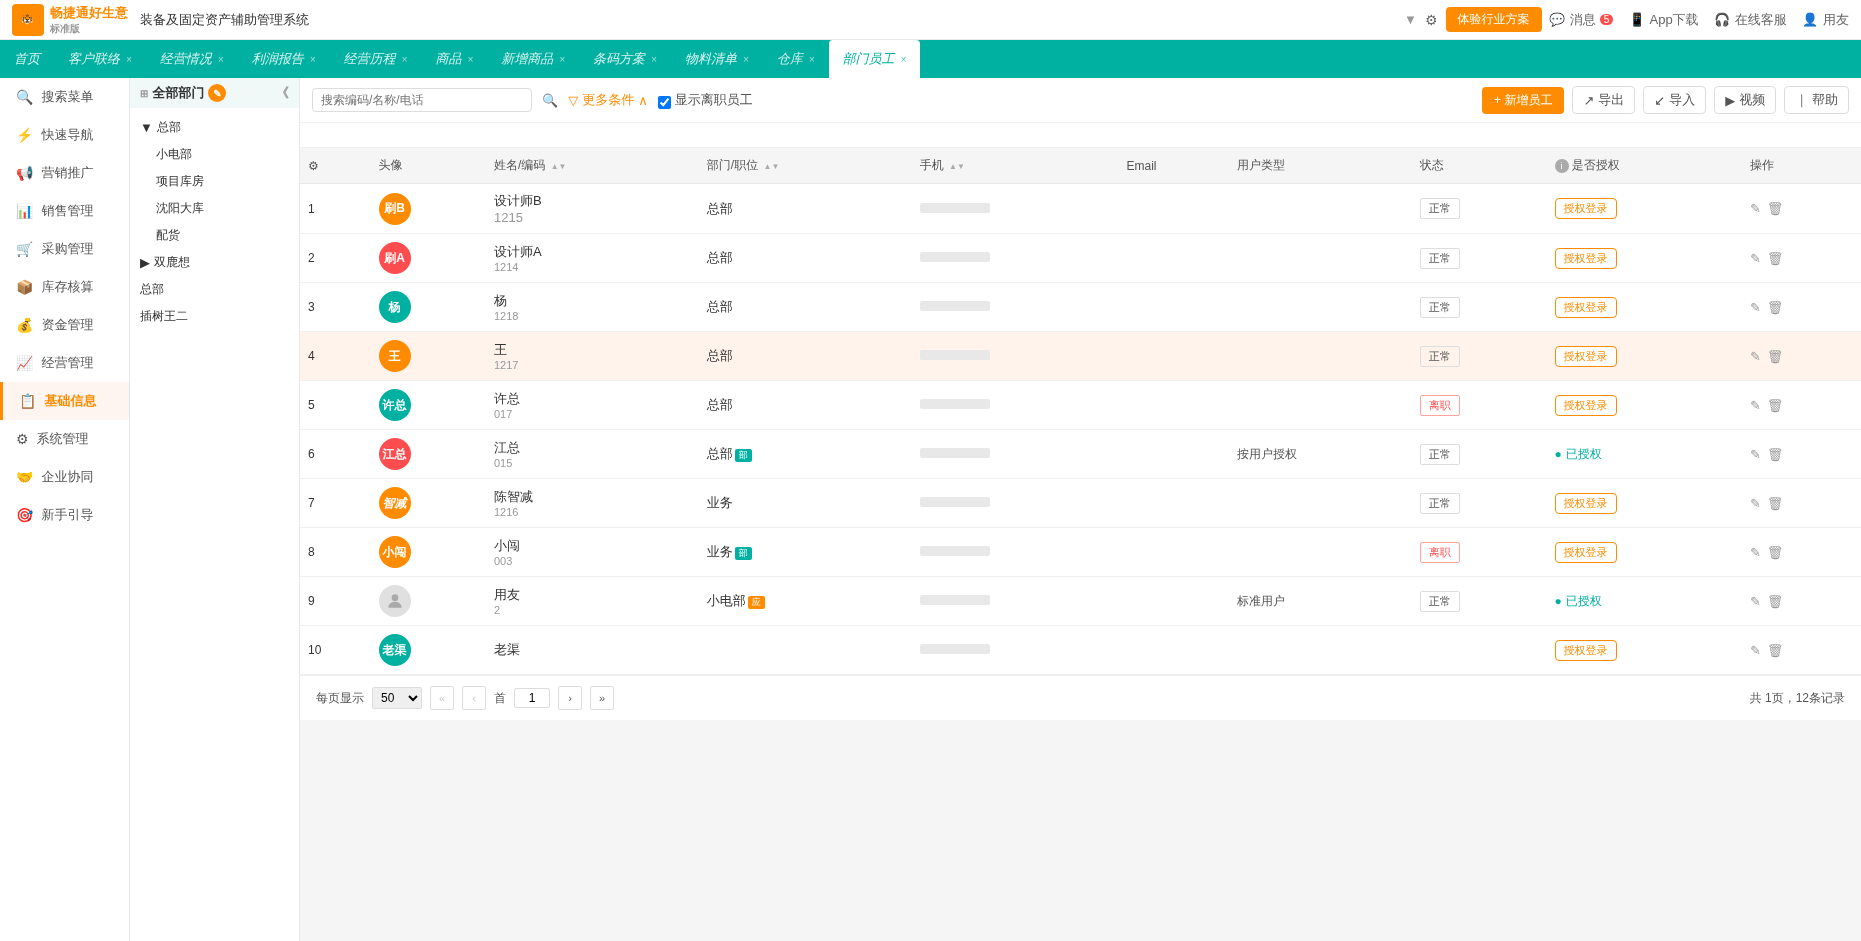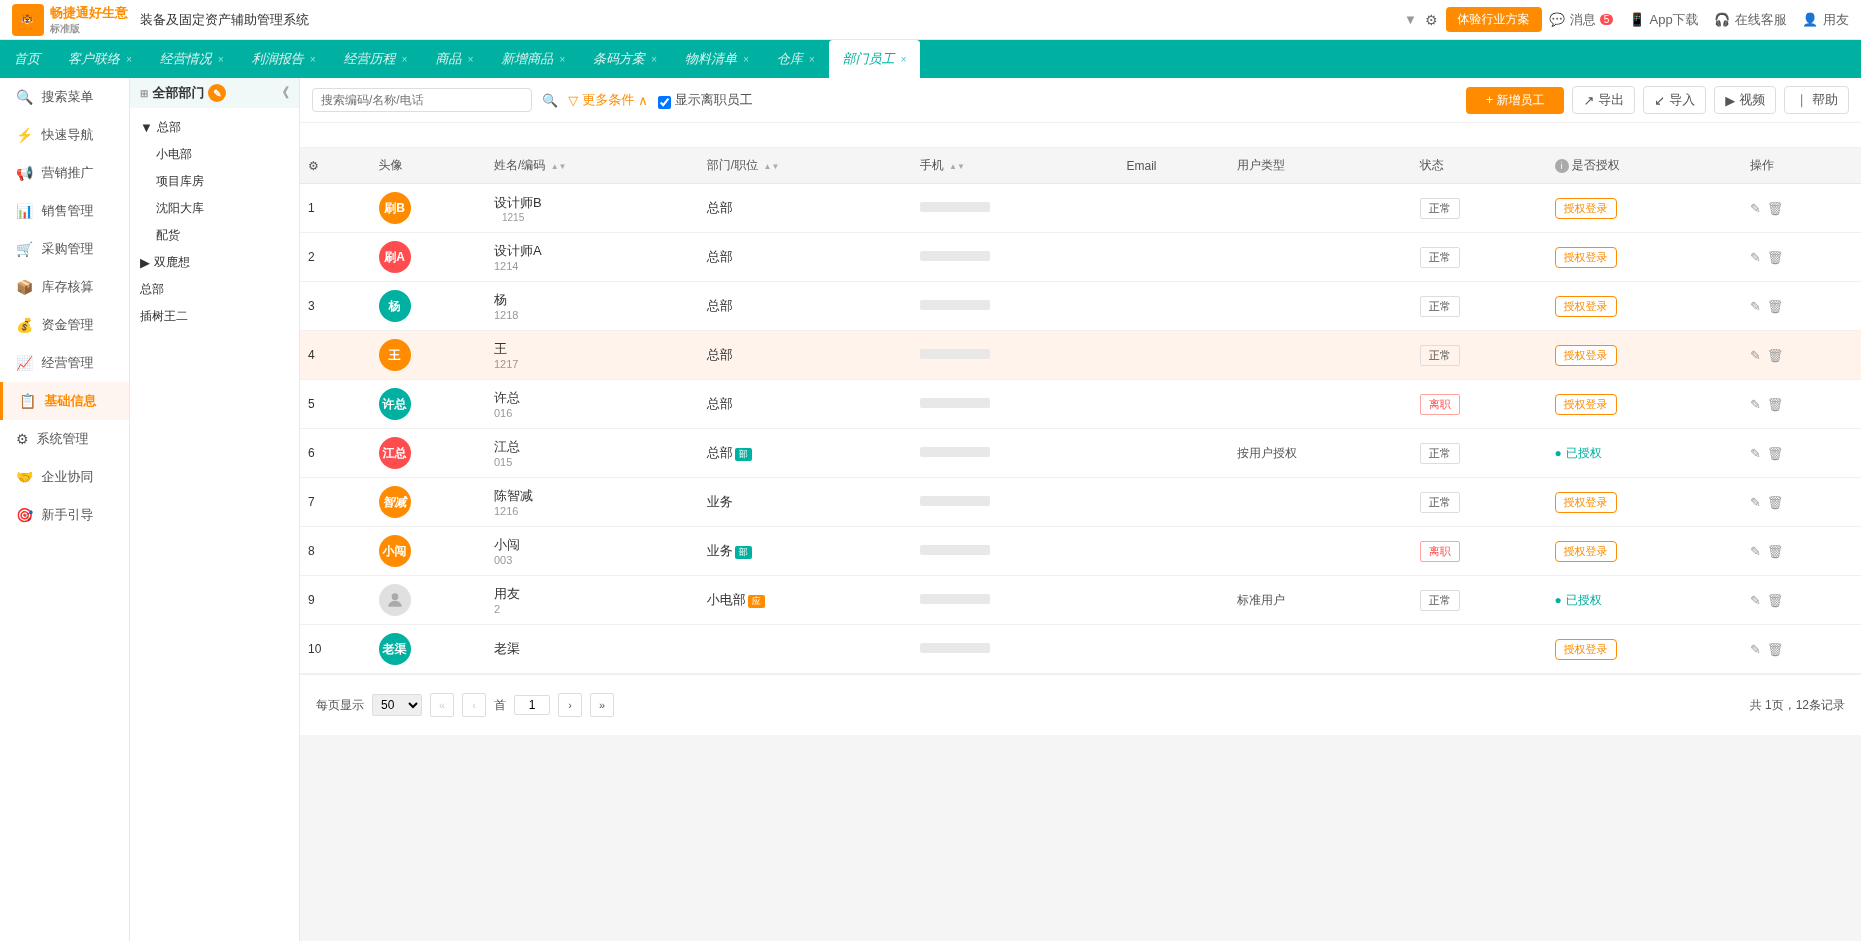--- a/index.html
+++ b/index.html
@@ -44,21 +44,21 @@
     .collapse-btn { margin-left: auto; cursor: pointer; color: #999; }
 
     
     .content { flex: 1; overflow: auto; padding: 0; background: #f5f5f5; }
     .search-bar { background: #fff; padding: 8px 12px; display: flex; align-items: center; gap: 10px; border-bottom: 1px solid #f0f0f0; }
     .search-input { border: 1px solid #ddd; border-radius: 4px; padding: 4px 8px; font-size: 12px; width: 220px; }
     .search-icon-btn { background: none; border: none; cursor: pointer; color: #999; }
     .more-filter { display: flex; align-items: center; gap: 4px; color: #ff8c00; cursor: pointer; font-size: 12px; }
     .show-quit-check { display: flex; align-items: flex-end; gap: 4px; font-size: 12px; color: #555; cursor: pointer; }
     .right-actions { margin-left: auto; display: flex; align-items: center; gap: 8px; }
-    .btn-add { background: #ff8c00; color: white; border: none; border-radius: 4px; padding: 5px 20px; cursor: pointer; font-size: 12px; }
+    .btn-add { background: #ff8c00; color: white; border: none; border-radius: 4px; padding: 5px 12px; cursor: pointer; font-size: 12px; }
     .btn-outline { background: none; border: 1px solid #ddd; border-radius: 4px; padding: 4px 10px; cursor: pointer; font-size: 12px; color: #555; display: flex; align-items: center; gap: 4px; }
 
     
     .filter-section { background: #fff; padding: 12px 16px; border-bottom: 1px solid #f0f0f0; }
     .filter-row { display: flex; align-items: center; gap: 16px; margin-bottom: 10px; }
     .filter-row:last-child { margin-bottom: 0; }
     .filter-item { display: flex; align-items: center; gap: 8px; }
     .filter-label { color: #555; font-size: 12px; min-width: 50px; }
     .filter-select { border: none; border-bottom: 1px solid #ddd; padding: 3px 20px 3px 4px; font-size: 12px; background: white; cursor: pointer; min-width: 180px; appearance: none; color: #333; }
     .filter-input { border: none; border-bottom: 1px solid #ddd; padding: 3px 4px; font-size: 12px; min-width: 240px; }
@@ -80,21 +80,21 @@
     .btn-auth { border: 1px solid #ff8c00; color: #ff8c00; background: white; border-radius: 4px; padding: 2px 8px; cursor: pointer; font-size: 11px; white-space: nowrap; }
     .authed { color: #00b0a0; font-size: 12px; display: flex; align-items: center; gap: 4px; }
     .authed::before { content: "●"; color: #00b0a0; }
     .op-icons { display: flex; gap: 6px; align-items: center; }
     .op-icon { color: #999; cursor: pointer; font-size: 13px; }
     .masked { display: inline-block; background: #e8e8e8; border-radius: 2px; height: 10px; width: 70px; }
     .dept-badge { display: inline-block; background: #00b0a0; color: white; font-size: 9px; padding: 0 4px; border-radius: 2px; margin-left: 2px; }
     .dept-badge-orange { display: inline-block; background: #ff8c00; color: white; font-size: 9px; padding: 0 4px; border-radius: 2px; margin-left: 2px; }
 
     
-    .pagination { background: #fff; padding: 18px 16px; display: flex; align-items: center; gap: 8px; border-top: 1px solid #f0f0f0; }
+    .pagination { background: #fff; padding: 10px 16px; display: flex; align-items: center; gap: 8px; border-top: 1px solid #f0f0f0; }
     .page-label { color: #555; font-size: 12px; }
     .page-select { border: 1px solid #ddd; border-radius: 2px; padding: 2px 4px; font-size: 12px; width: 50px; }
     .page-btn { width: 24px; height: 24px; display: inline-flex; align-items: center; justify-content: center; border: 1px solid #ddd; border-radius: 2px; cursor: pointer; font-size: 11px; background: white; color: #555; }
     .page-btn.disabled { color: #ccc; cursor: default; }
     .page-input { border: 1px solid #ddd; border-radius: 2px; width: 36px; text-align: center; padding: 2px 4px; font-size: 12px; }
     .total-info { margin-left: auto; color: #555; font-size: 12px; }
     .info-icon { width: 14px; height: 14px; border-radius: 50%; background: #aaa; color: white; display: inline-flex; align-items: center; justify-content: center; font-size: 9px; cursor: pointer; }
 
     .sort-arrows { display: inline-flex; flex-direction: column; margin-left: 2px; font-size: 8px; color: #aaa; line-height: 1; }
 
@@ -295,21 +295,21 @@
           </tr>
         </thead>
         <tbody id="table-body">
         <tr>
               <td>1</td>
               <td>
                 <div class="avatar" style="background:#ff8c00;">刷B</div>
               </td>
               <td>
                 <div>设计师B</div>
-                <div style="color:#999;font-size:10px;margin-left:8px;">1215</div>
+                <div style="color:#999;font-size:13px;">1215</div>
               </td>
               <td><span>总部</span></td>
               <td><span class="masked"></span></td>
               <td></td>
               <td><span style="font-size:12px;color:#555;"></span></td>
               <td><span class="status-tag status-normal">正常</span></td>
               <td><button class="btn-auth">授权登录</button></td>
               <td>
                 <div class="op-icons">
       <span class="op-icon" title="编辑">✎</span>
@@ -383,21 +383,21 @@
     </div>
               </td>
             </tr>
             <tr>
               <td>5</td>
               <td>
                 <div class="avatar" style="background:#00b0a0;">许总</div>
               </td>
               <td>
                 <div>许总</div>
-                <div style="color:#999;font-size:11px;">016</div>
+                <div style="color:#999;font-size:11px;">017</div>
               </td>
               <td><span>总部</span></td>
               <td><span class="masked"></span></td>
               <td></td>
               <td><span style="font-size:12px;color:#555;"></span></td>
               <td><span class="status-tag status-quit">离职</span></td>
               <td><button class="btn-auth">授权登录</button></td>
               <td>
                 <div class="op-icons">
       <span class="op-icon" title="编辑">✎</span>

